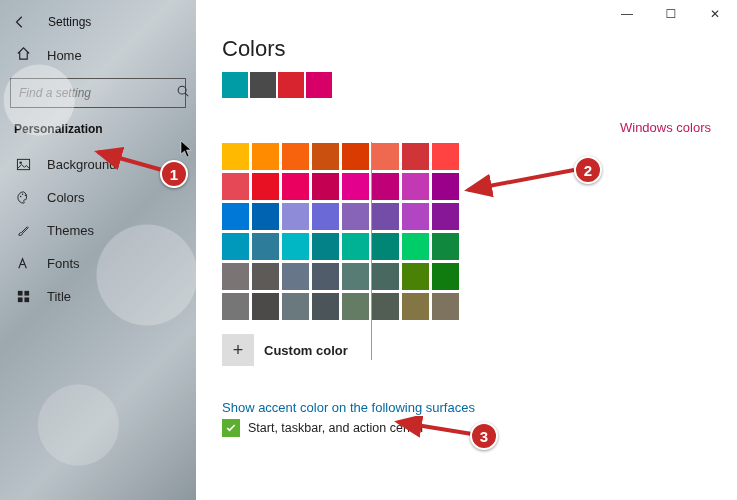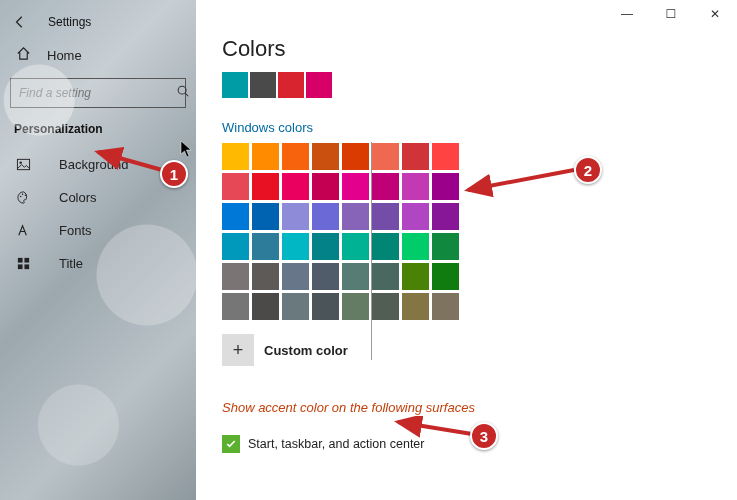--- a/index.html
+++ b/index.html
@@ -21,36 +21,36 @@
     radial-gradient(circle at 40% 85%, rgba(255,255,255,.2) 0 40px, transparent 41px);
   pointer-events:none;
 }
 .sb-top { display:flex; align-items:center; gap:14px; padding:6px 12px 6px 6px; height:32px; }
 .sb-back { width:28px; height:28px; display:flex; align-items:center; justify-content:center; cursor:pointer; color:#222; }
 .sb-title { font-size:12px; color:#111; }
 .sb-home { display:flex; align-items:center; gap:16px; padding:8px 16px; color:#222; font-size:13px; cursor:pointer; }
 .sb-search { margin:6px 10px 10px 10px; height:30px; border:1px solid #555; background:rgba(255,255,255,.05); display:flex; align-items:center; padding:0 6px 0 8px; }
 .sb-search input { flex:1; border:none; background:transparent; font-size:12px; color:#333; outline:none; font-style:italic; }
 .sb-category { font-weight:600; font-size:12px; padding:4px 14px 12px; color:#111; }
-.sb-item { display:flex; align-items:center; gap:28px; padding:9px 16px; font-size:13px; color:#222; cursor:pointer; position:relative; }
+.sb-item { display:flex; align-items:center; gap:16px; padding:9px 16px; font-size:13px; color:#222; cursor:pointer; position:relative; }
 .sb-item .ic { width:15px; height:15px; display:inline-flex; align-items:center; justify-content:center; color:#222; }
 
 .content { flex:1; padding:12px 26px 0 26px; position:relative; background:#fff; }
 .win-ctrls { position:absolute; top:0; right:0; display:flex; }
 .win-btn { width:44px; height:28px; display:flex; align-items:center; justify-content:center; cursor:pointer; color:#333; font-size:12px; }
 .page-title { font-size:22px; font-weight:400; color:#222; margin-top:24px; margin-bottom:10px; }
 .accent-row { display:flex; gap:2px; margin-bottom:22px; }
 .accent-sw { width:26px; height:26px; }
-.section-label { font-size:13px; color:#0369a1; margin-bottom:8px; }
+.section-label { font-size:13px; color:#be185d; margin-bottom:8px;text-align:right; }
 .color-grid { display:grid; grid-template-columns:repeat(8,27px); grid-auto-rows:27px; gap:3px; width:max-content; }
 .sw { cursor:pointer; }
 .custom-row { display:flex; align-items:center; gap:10px; margin-top:14px; }
 .plus-btn { width:32px; height:32px; background:#ddd; display:flex; align-items:center; justify-content:center; font-size:18px; color:#333; cursor:pointer; }
 .custom-lbl { font-size:13px; color:#222;font-weight:bold; }
-.surfaces-label { font-size:13px; color:#c2410c; margin-top:34px; margin-bottom:16px;font-style:italic; }
+.surfaces-label { font-size:13px; color:#0369a1; margin-top:34px; margin-bottom:0; }
 .chk-row { display:flex; align-items:center; gap:8px; font-size:12.5px; color:#222; padding:4px 0; cursor:pointer; }
 .chk { width:18px; height:18px; border:1.5px solid #333; display:flex; align-items:center; justify-content:center; }
 .chk.checked { background:#5bb030; border-color:#5bb030; }
 .chk.checked svg { display:block; }
 .chk svg { display:none; }
 
 
 .anno-badge { position:absolute; width:28px; height:28px; border-radius:50%; background:#c62828; border:2px solid #fff; color:#fff; font-weight:700; font-size:15px; display:flex; align-items:center; justify-content:center; box-shadow:0 1px 3px rgba(0,0,0,.4); z-index:20; }
 .anno-arrow { position:absolute; z-index:19; pointer-events:none; }
 .cursor { position:absolute; z-index:18; }
@@ -102,20 +102,28 @@
         <div class="sb-item">
           <span class="ic">
             <svg width="15" height="15" viewBox="0 0 16 16">
               <path d="M8 2a6 6 0 100 12c1 0 1-1 .5-1.5S8 11 9 10.5 11 11 11 9a6 6 0 00-3-7z" stroke="#222" fill="none"></path>
               <circle cx="5" cy="7" r=".8" fill="#222"></circle>
               <circle cx="7" cy="4.5" r=".8" fill="#222"></circle>
               <circle cx="10" cy="5.5" r=".8" fill="#222"></circle>
             </svg>
           </span>
           <span>Colors</span>
+        </div>
+        <div class="sb-item">
+          <span class="ic">
+            <svg width="15" height="15" viewBox="0 0 16 16">
+              <path d="M3 13c0-2 2-3 3-3l6-6 1 1-6 6c0 1-1 3-4 2z" stroke="#222" fill="none"></path>
+            </svg>
+          </span>
+          <span>Themes</span>
         </div>
         <div class="sb-item">
           <span class="ic">
             <svg width="15" height="15" viewBox="0 0 16 16">
               <path d="M3 13L7 3l4 10M4.5 9h5" stroke="#222" fill="none" stroke-width="1.2"></path>
             </svg>
           </span>
           <span>Fonts</span>
         </div>
         <div class="sb-item">

